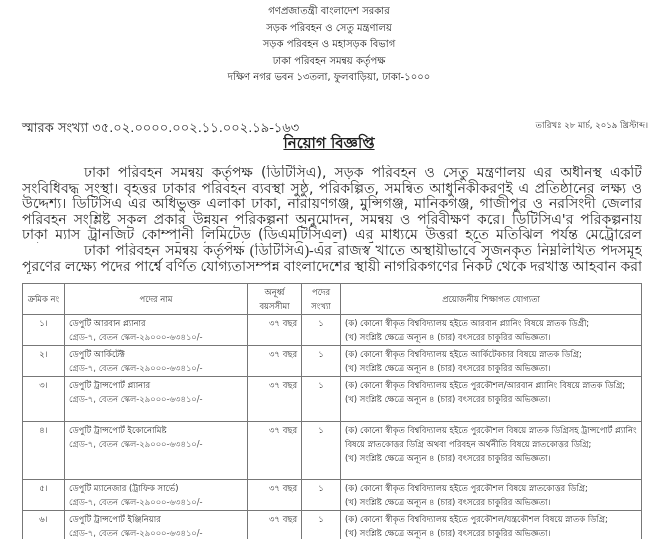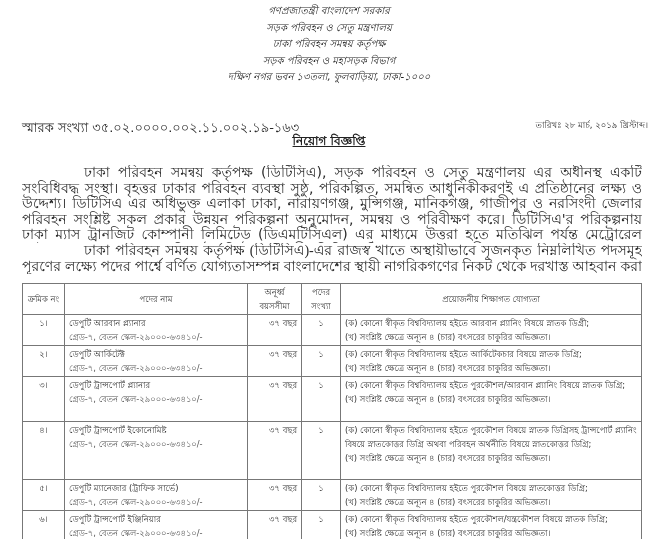--- a/index.html
+++ b/index.html
@@ -7,32 +7,32 @@
       width: 658px; height: 539px; overflow: hidden;
       background: #ffffff; color: #2a2a2a;
       font-family: "DejaVu Sans", sans-serif;
       font-size: 9px; line-height: 1.3;
       position: relative;
     }
     .header {
       position: absolute; left: 0; top: 3px; width: 658px;
       text-align: center; font-size: 10px; line-height: 16.5px; color: #222;
     }
-    .header div { white-space: nowrap; font-style: italic; }
+    .header div { white-space: nowrap; }
     .memo {
       position: absolute; left: 22px; top: 120px; font-size: 13px; white-space: nowrap; text-align: center;
     }
     .date {
       position: absolute; right: 10px; top: 120px; font-size: 8.5px; white-space: nowrap;
     }
     .title {
       position: absolute; left: 0; width: 658px; top: 134px; text-align: center;
     }
     .title span {
-      font-size: 12px; text-decoration: underline; font-weight: bold; color: #222;
+      font-size: 15px; text-decoration: underline; font-weight: bold; color: #222;
     }
     .para {
       position: absolute; left: 22px; width: 620px; font-size: 14px; line-height: 15.5px;
       text-align: justify; color: #2a2a2a;
     }
     .para1 { top: 165px; text-indent: 62px; height: 78px; overflow: hidden; }
     .para2 { top: 243px; text-indent: 62px; height: 31px; overflow: hidden; font-family: Liberation Serif, serif; }
     table.posts {
       position: absolute; left: 22px; top: 283px; width: 619px;
       border-collapse: collapse; font-size: 8.4px; color: #333; table-layout: fixed;
@@ -46,22 +46,22 @@
     td.c-count { text-align: center; }
     .sub { color: #555; }
     .ql { white-space: normal; }
   </style>
 </head>
 <body>
 
 <div class="header">
   <div>গণপ্রজাতন্ত্রী বাংলাদেশ সরকার</div>
   <div>সড়ক পরিবহন ও সেতু মন্ত্রণালয়</div>
+  <div>সড়ক পরিবহন ও মহাসড়ক বিভাগ</div>
   <div>ঢাকা পরিবহন সমন্বয় কর্তৃপক্ষ</div>
-  <div>সড়ক পরিবহন ও মহাসড়ক বিভাগ</div>
   <div>দক্ষিণ নগর ভবন ১৩তলা, ফুলবাড়িয়া, ঢাকা-১০০০</div>
 </div>
 
 <div class="memo">স্মারক সংখ্যা ৩৫.০২.০০০০.০০২.১১.০০২.১৯-১৬৩</div>
 <div class="date">তারিখঃ ২৮ মার্চ, ২০১৯ খ্রিস্টাব্দ।</div>
 
 <div class="title">
   <span>নিয়োগ বিজ্ঞপ্তি</span>
 </div>
 

